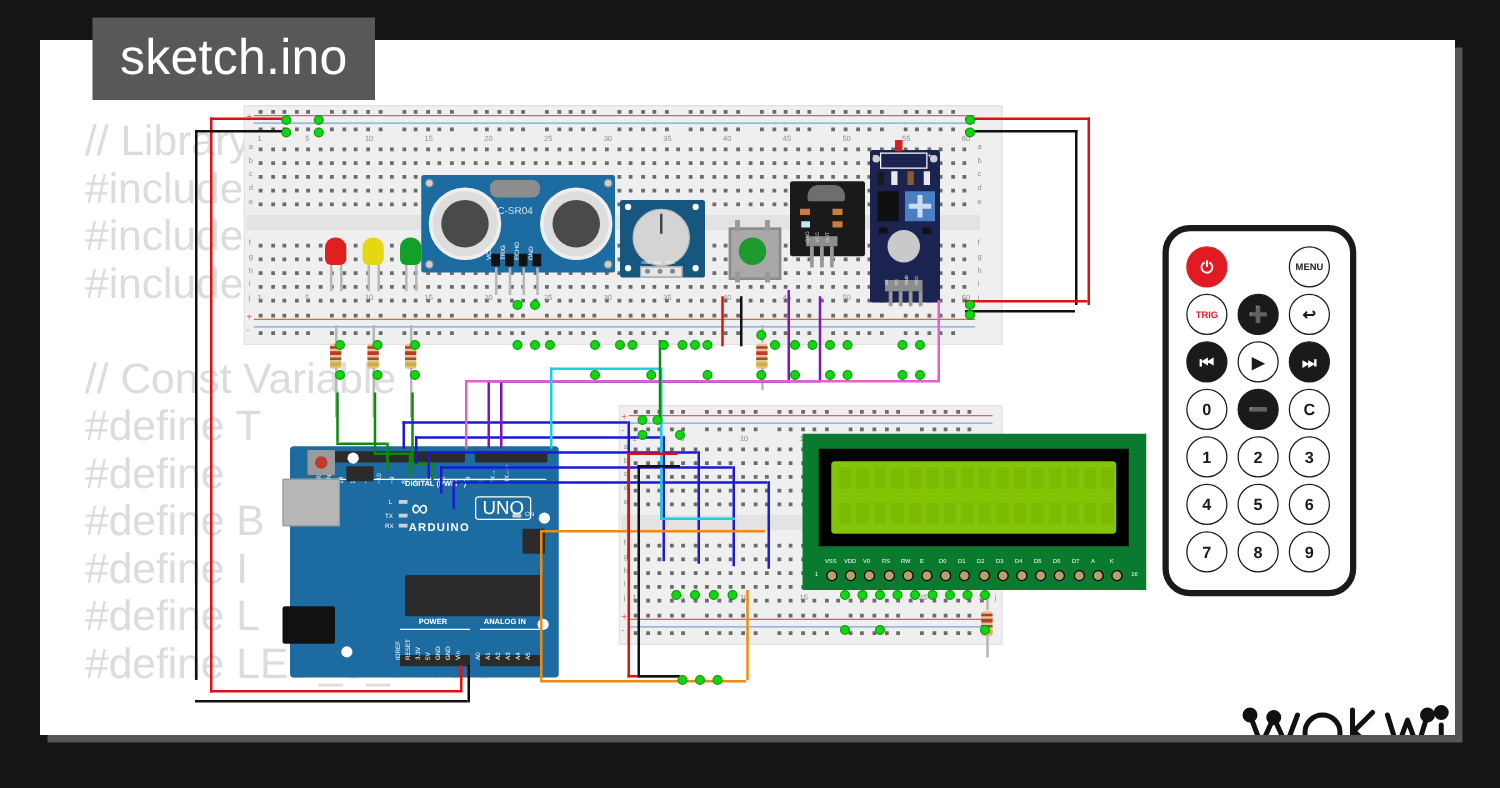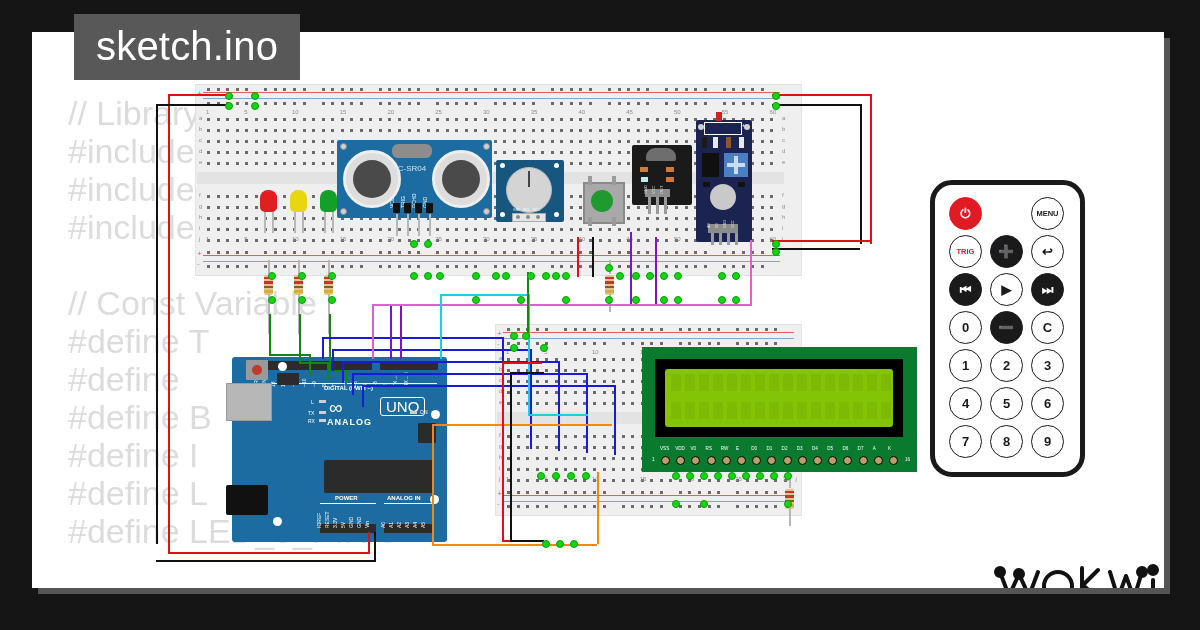--- a/index.html
+++ b/index.html
@@ -1543,21 +1543,21 @@
           <div class="vlbl" style="left:176.6px;top:24px;font-size:5px;">RX←0</div>
         </div>
 
       <div class="rst" style="left:14px;top:3px;width:22px;height:20px;"></div>
       <div class="rstbtn" style="left:20px;top:8px;width:10px;height:10px;"></div>
       <div class="hdr" style="left:45px;top:16px;width:22px;height:12px;"></div>
 
       <div class="usb" style="left:-6px;top:26px;width:44px;height:36px;"></div>
 
       <div class="lbl" style="left:97px;top:40px;font-size:19px;color:#fff;">∞</div>
-      <div class="lbl" style="left:95px;top:60px;font-size:9px;font-weight:bold;letter-spacing:1px;">ANALOG</div>
+      <div class="lbl" style="left:95px;top:60px;font-size:9px;font-weight:bold;letter-spacing:1px;">ARDUINO</div>
       <div class="lbl" style="left:148px;top:40px;font-size:15px;border:1px solid #fff;border-radius:3px;padding:0 5px;">UNO</div>
 
       <div class="lbl" style="left:79px;top:42px;">L</div>
       <div class="led" style="left:87px;top:43px;width:7px;"></div>
       <div class="lbl" style="left:76px;top:53px;">TX</div>
       <div class="led" style="left:87px;top:54px;width:7px;"></div>
       <div class="lbl" style="left:76px;top:61px;">RX</div>
       <div class="led" style="left:87px;top:62px;width:7px;"></div>
       <div class="led" style="left:178px;top:54px;width:7px;"></div>
       <div class="lbl" style="left:188px;top:52px;">ON</div>

